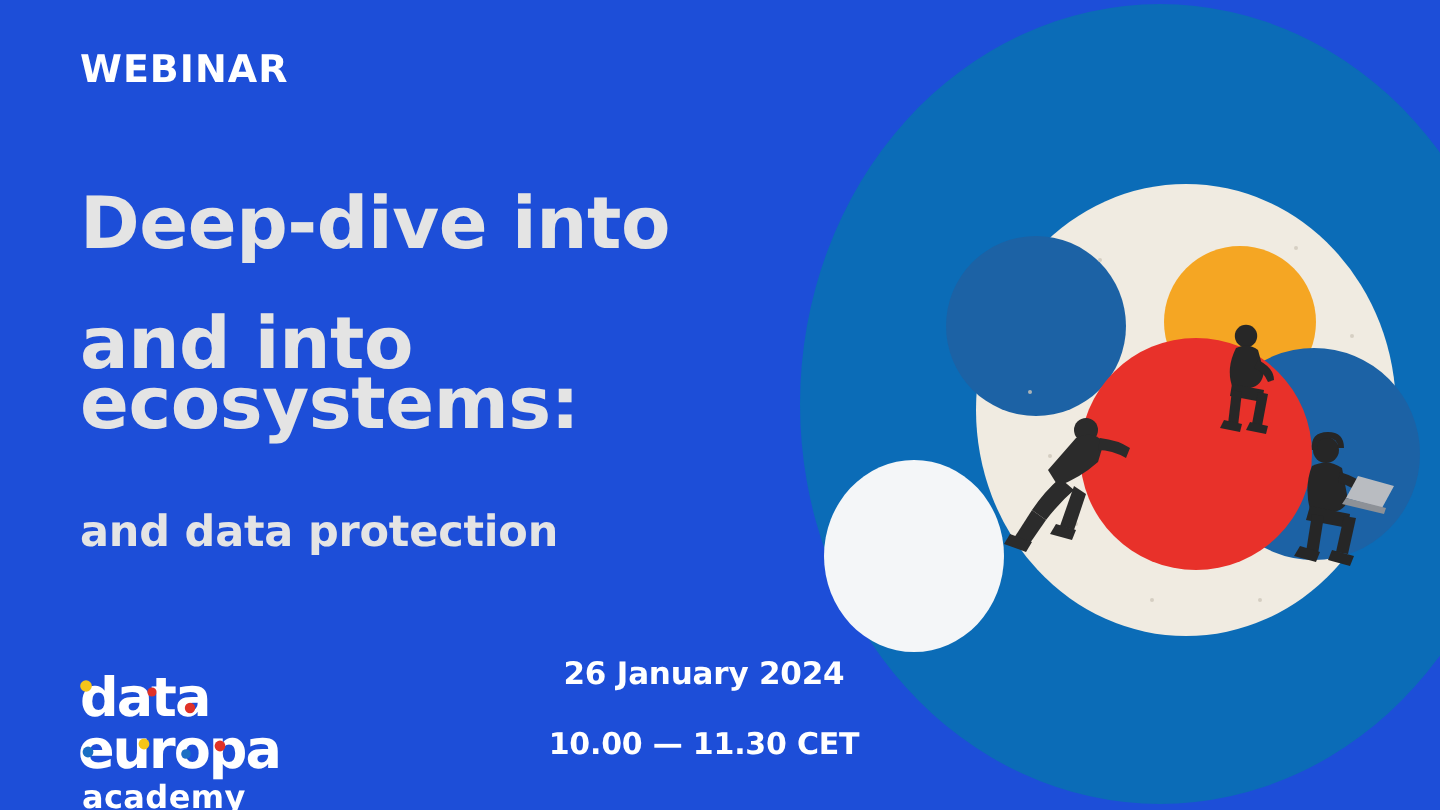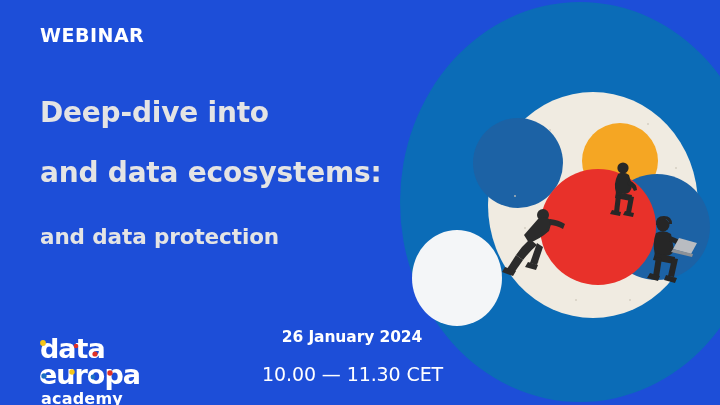--- a/index.html
+++ b/index.html
@@ -38,21 +38,21 @@
     color: #ffffff;
   }
 
   .title-block {
     position: absolute;
     left: 40px;
     top: 98px;
     width: 350px;
   }
   .title {
-    font-size: 28px;
+    font-size: 36px;
     line-height: 30px;
     font-weight: bold;
     color: #e4e4e4;
     letter-spacing: -0.2px;
     margin: 0;
   }
   .subtitle {
     margin: 11px 0 0 0;
     font-size: 21.5px;
     line-height: 25px;
@@ -71,22 +71,22 @@
   }
   .event-date {
     font-size: 15.5px;
     font-weight: bold;
     color: #ffffff;
     letter-spacing: -0.1px;
     white-space: nowrap;
   }
   .event-time {
     margin-top: 17px;
-    font-size: 19px;
-    font-weight: normal;
+    font-size: 15px;
+    font-weight: bold;
     color: #ffffff;
     letter-spacing: -0.1px;
     white-space: nowrap;
   }
 
   
   .logo {
     position: absolute;
     left: 38px;
     top: 332px;
@@ -196,21 +196,21 @@
       </g>
     </svg>
   </div>
 
   <div class="eyebrow">WEBINAR</div>
 
   <div class="title-block">
     <h1 class="title">
       <span>Deep-dive into</span><br>
       <br>
-      <span>and data ecosystems:</span>
+      <span>and into ecosystems:</span>
     </h1>
     <div class="subtitle">
       <br>
       <span>and data protection</span>
     </div>
   </div>
 
   <div class="event-details">
     <div class="event-date">26 January 2024</div>
     <div class="event-time">10.00 — 11.30 CET</div>

